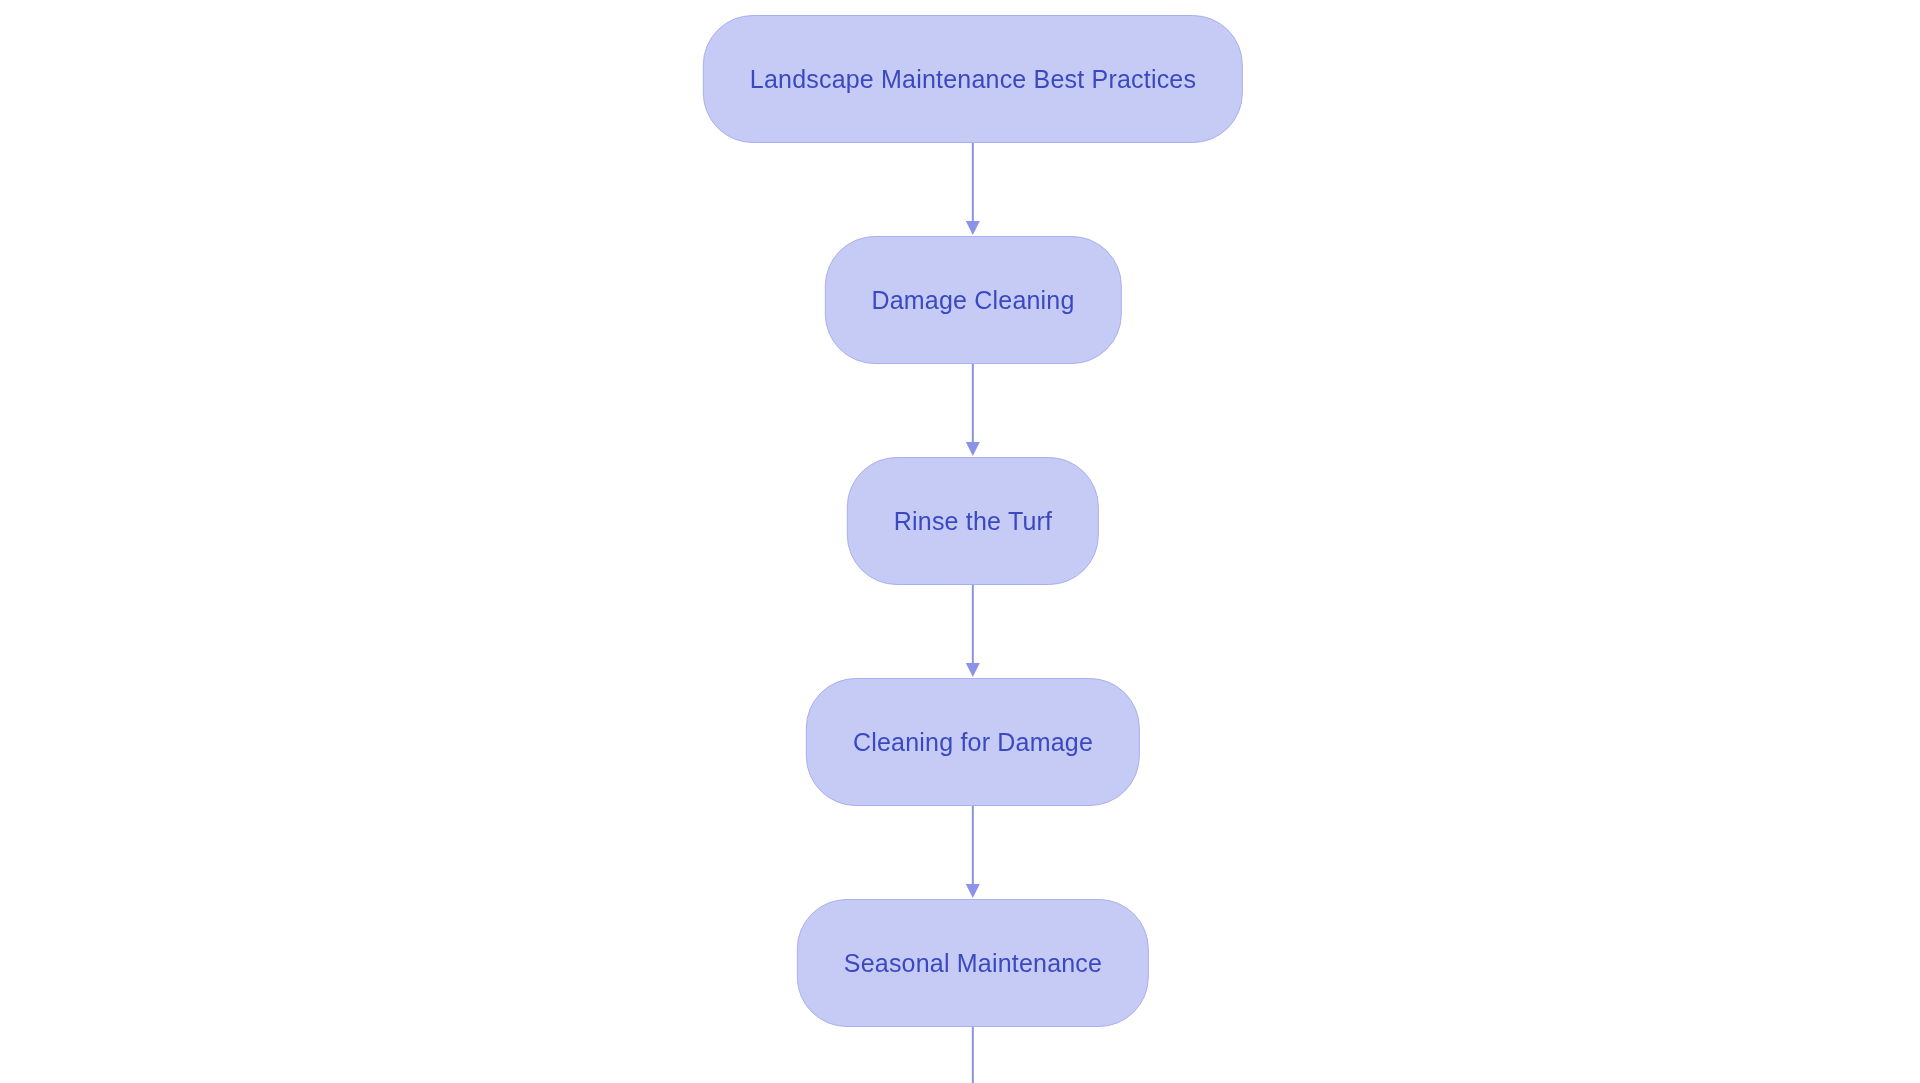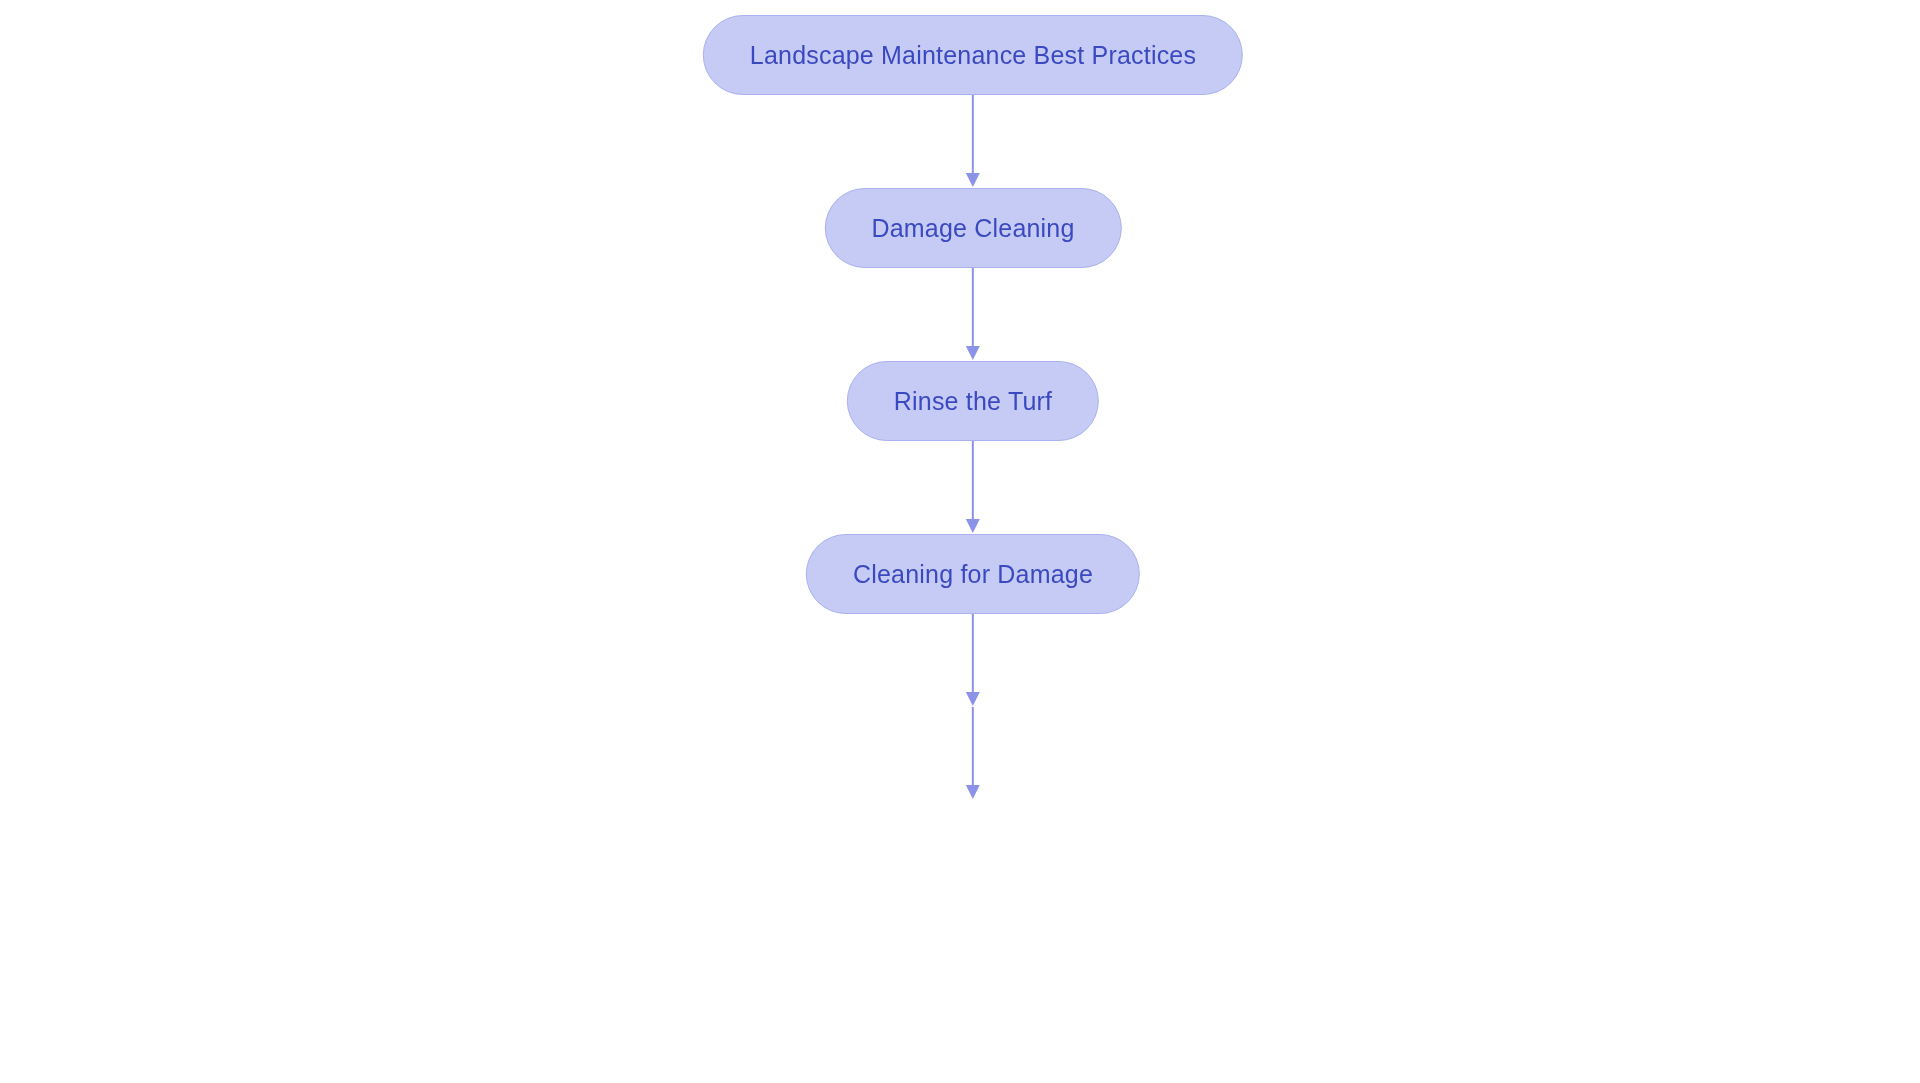--- a/index.html
+++ b/index.html
@@ -19,21 +19,21 @@
     position: absolute;
     top: 15px;
     left: 973px;
     transform: translateX(-50%);
     display: flex;
     flex-direction: column;
     align-items: center;
   }
   .node {
     box-sizing: border-box;
-    height: 80px;
+    height: 128px;
     padding: 0 46px;
     border-radius: 50px;
     background: var(--node-fill, #c6cbf5);
     border: 1.5px solid var(--node-border, #a9b0ef);
     color: var(--node-text, #3b49c1);
     font-size: 25px;
     letter-spacing: 0.2px;
     display: flex;
     align-items: center;
     justify-content: center;
@@ -91,20 +91,23 @@
     <span>Cleaning for Damage</span>
   </div>
 
   <div class="connector">
     <svg width="20" height="93" viewBox="0 0 20 93">
       <line x1="10" y1="0" x2="10" y2="79" stroke-width="2" stroke="#8b93e8"></line>
       <polygon points="3,78 17,78 10,92" fill="#8b93e8"></polygon>
     </svg>
   </div>
 
+  <div class="node">
+    <span>Seasonal Maintenance</span>
+  </div>
 
   <div class="connector">
     <svg width="20" height="93" viewBox="0 0 20 93">
       <line x1="10" y1="0" x2="10" y2="79" stroke-width="2" stroke="#8b93e8"></line>
       <polygon points="3,78 17,78 10,92" fill="#8b93e8"></polygon>
     </svg>
   </div>
 
 </div>
 </div>

